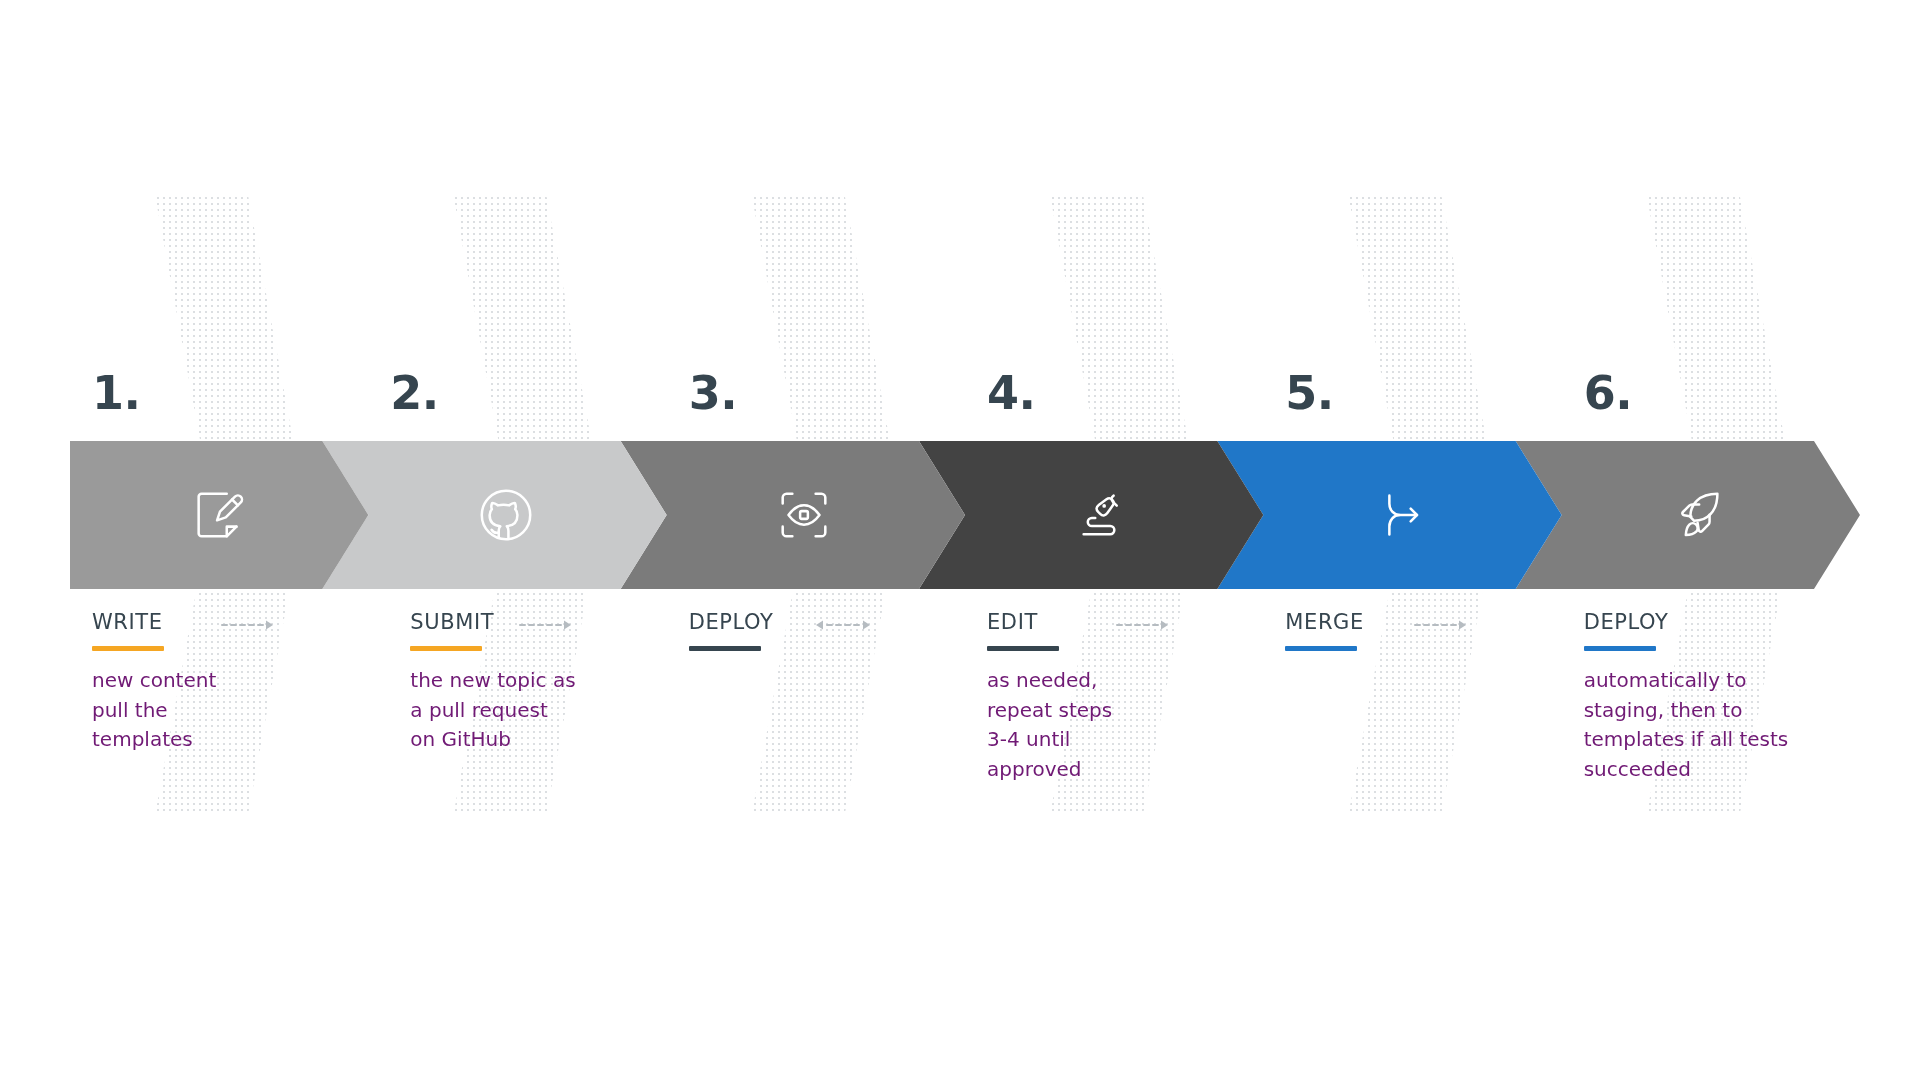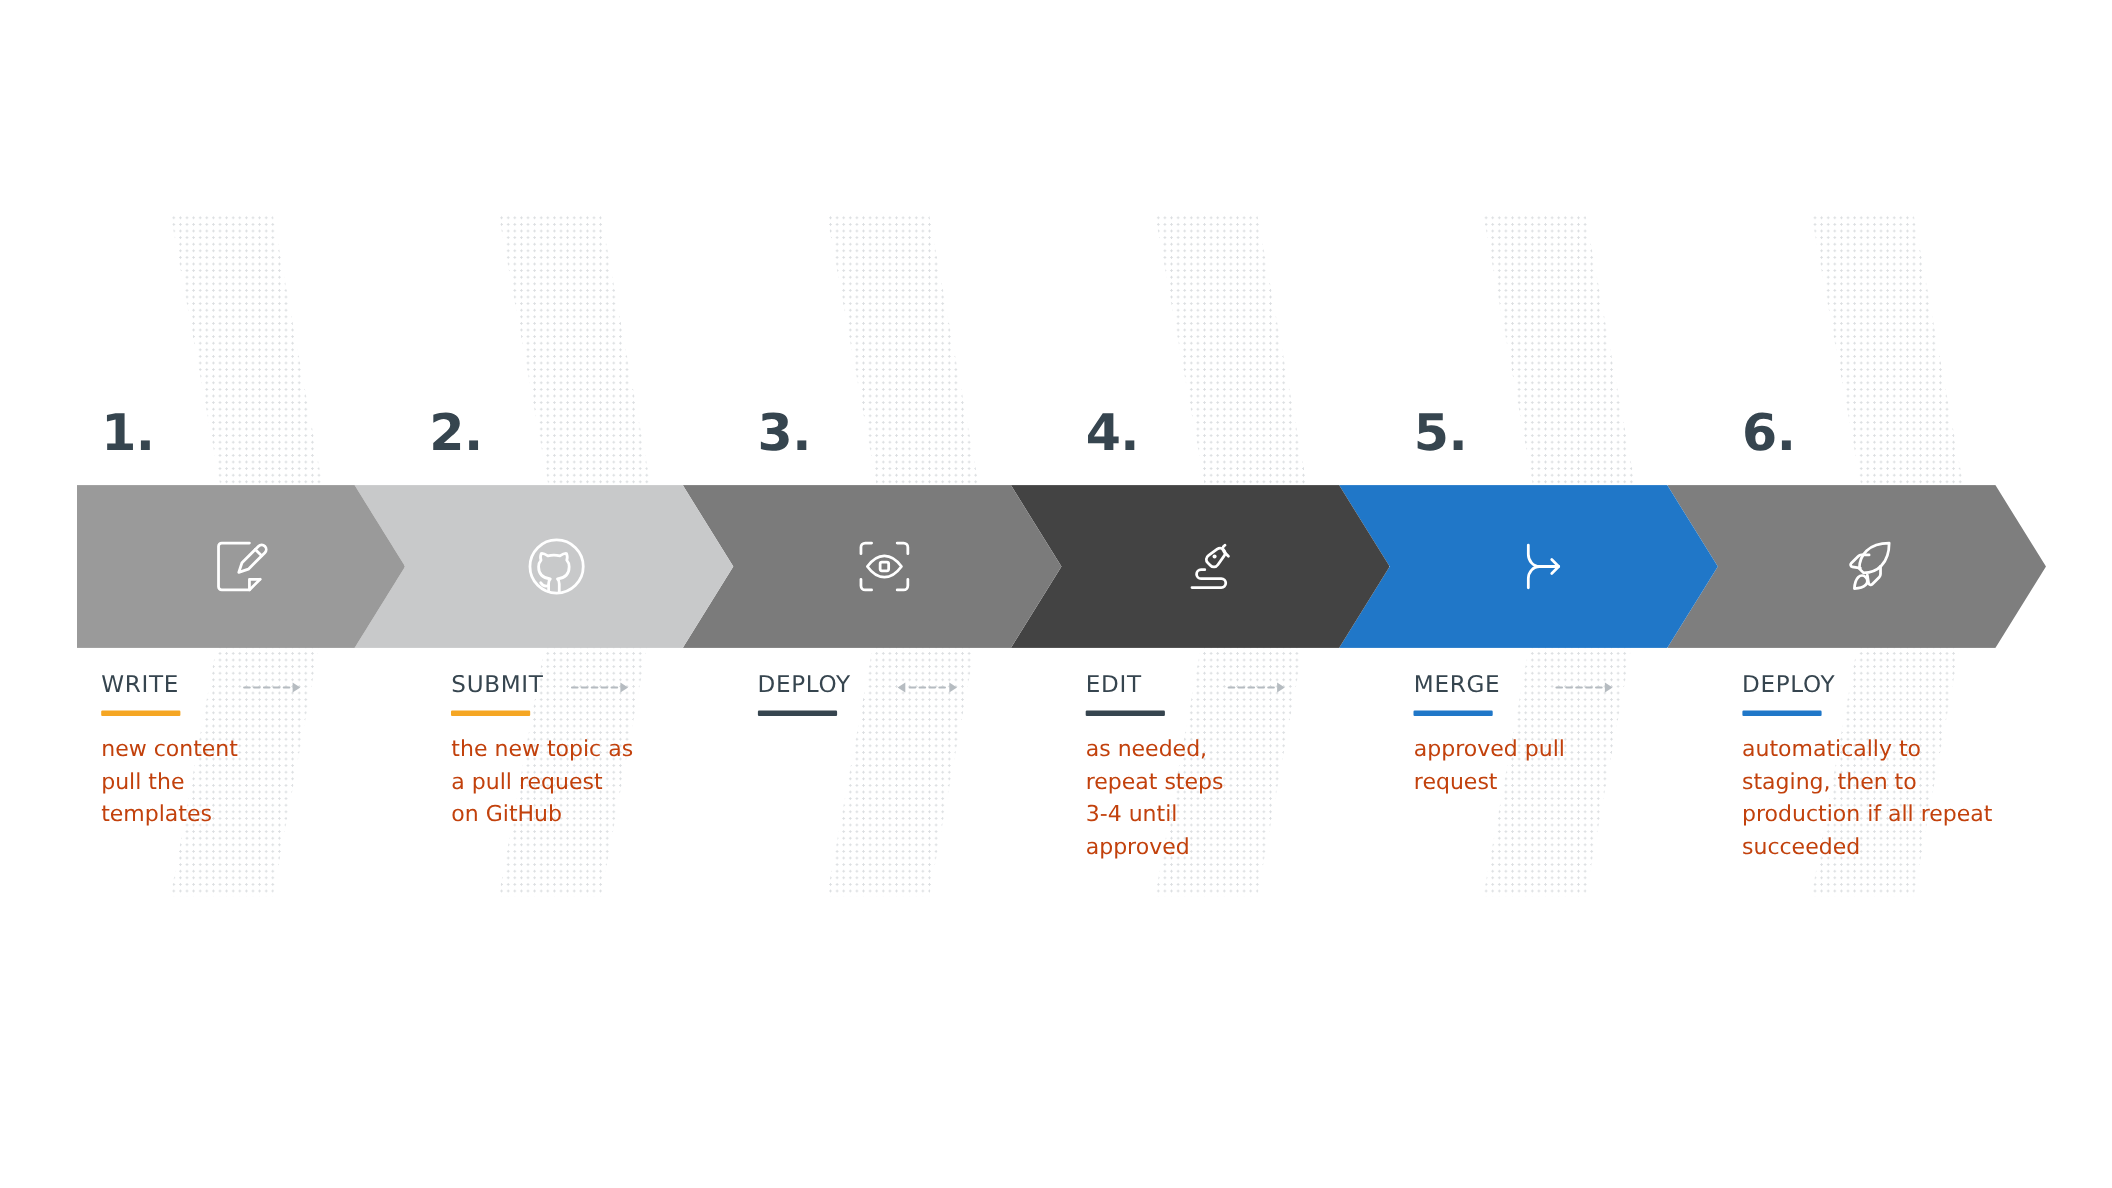--- a/index.html
+++ b/index.html
@@ -63,21 +63,21 @@
     white-space:nowrap;
   }
   .lab-rule{
     margin-top:13px;
     width:72px;height:5px;border-radius:1px;
   }
   .lab-desc{
     margin-top:15px;
     font-size:20px;
     line-height:1.48;
-    color:#c2410c;
+    color:#701a75;
     font-weight:400;
   }
 
   
   .conn{position:absolute;top:616px;}
 </style>
 </head>
 <body>
 
 <div id="stage">
@@ -209,34 +209,30 @@
           <div>approved</div>
         </div>
       </div>
       <div class="conn" style="left: 1113px;"><svg width="57" height="18" viewBox="0 0 57 18">
           <line x1="4" y1="9" x2="48" y2="9" stroke="#b6bcc1" stroke-width="2" stroke-dasharray="5 4" stroke-linecap="round"></line>
           <path d="M48 4.5 55 9l-7 4.5z" fill="#b6bcc1"></path>
         </svg></div>
       <div class="lab" style="left: 1285.33px; width: 278.333px;">
         <div class="lab-title">MERGE</div>
         <div class="lab-rule" style="background: rgb(32, 119, 200);"></div>
-        <div class="lab-desc">
-          <div>approved pull</div>
-          <div>request</div>
-        </div>
       </div>
       <div class="conn" style="left: 1411.33px;"><svg width="57" height="18" viewBox="0 0 57 18">
           <line x1="4" y1="9" x2="48" y2="9" stroke="#b6bcc1" stroke-width="2" stroke-dasharray="5 4" stroke-linecap="round"></line>
           <path d="M48 4.5 55 9l-7 4.5z" fill="#b6bcc1"></path>
         </svg></div>
       <div class="lab" style="left: 1583.67px; width: 278.333px;">
         <div class="lab-title">DEPLOY</div>
         <div class="lab-rule" style="background: rgb(32, 119, 200);"></div>
         <div class="lab-desc">
           <div>automatically to</div>
           <div>staging, then to</div>
-          <div>production if all repeat</div>
+          <div>templates if all tests</div>
           <div>succeeded</div>
         </div>
       </div>
     </div>
 
 </div>
 
 </body></html>

